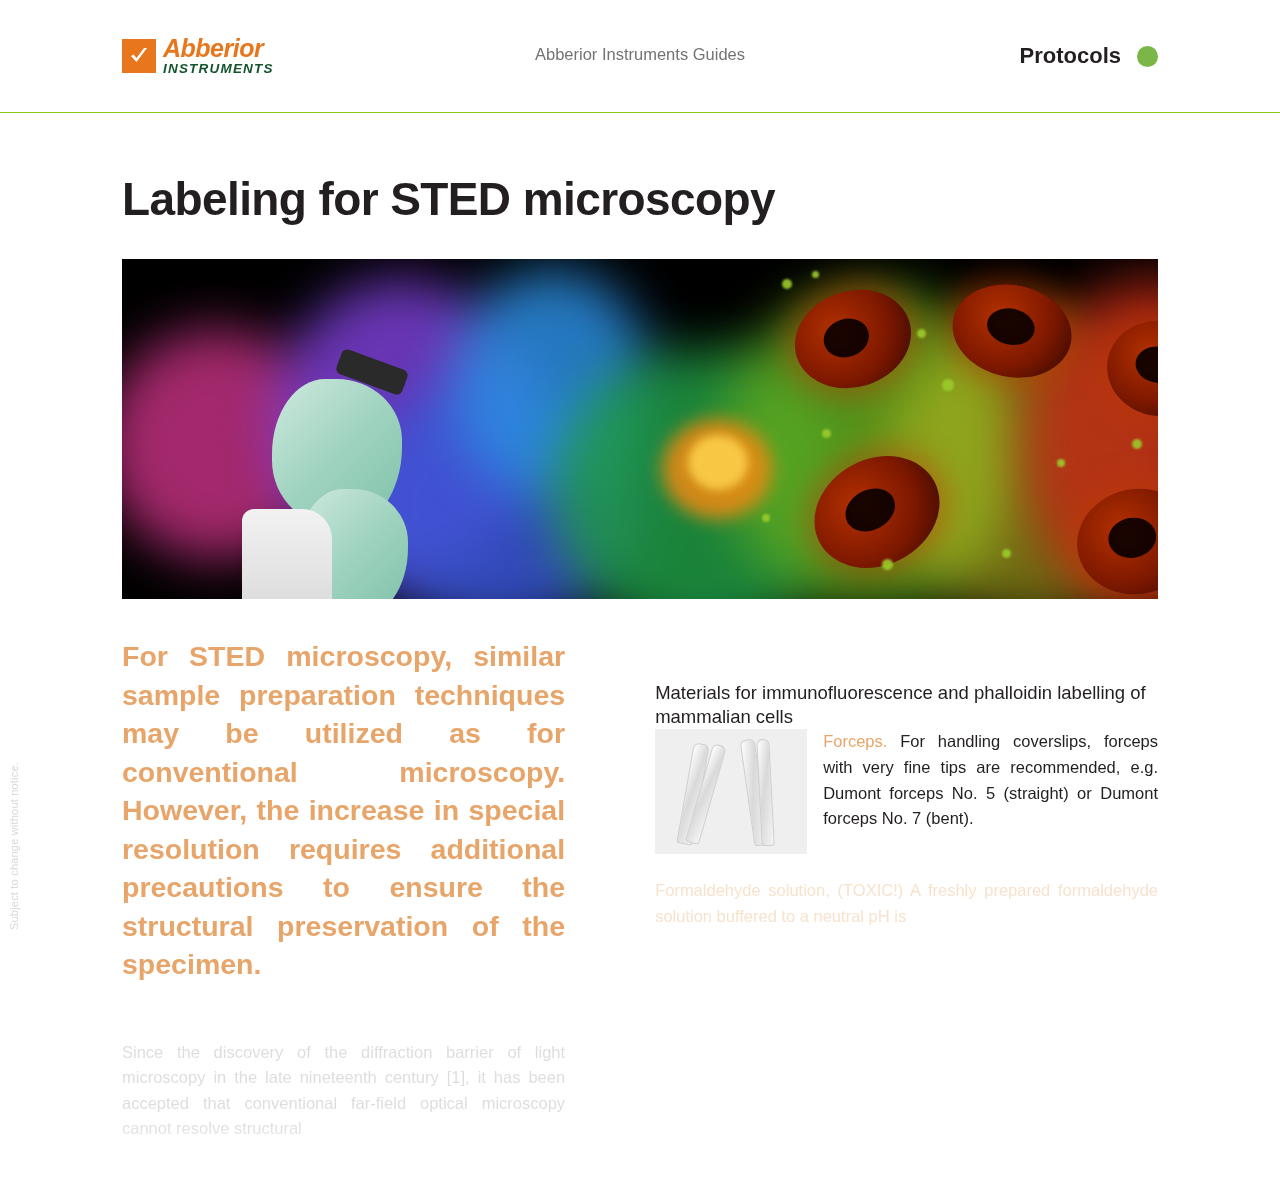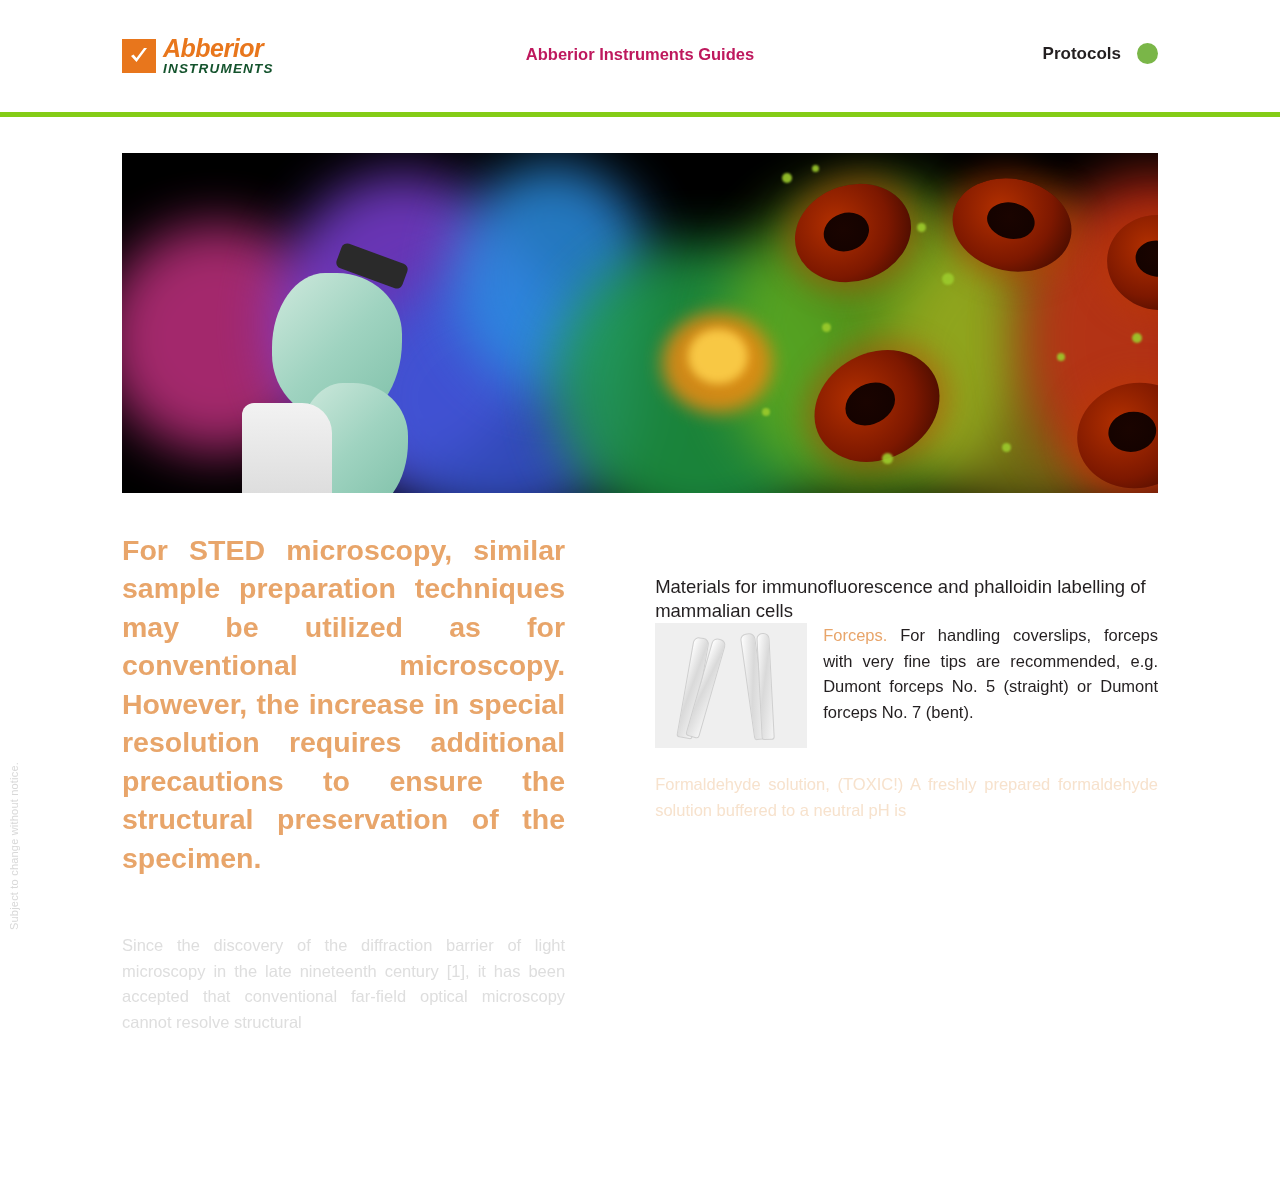--- a/index.html
+++ b/index.html
@@ -15,21 +15,21 @@
     overflow: hidden;
     position: relative;
   }
 
   
   .header {
     position: relative;
     height: 112px;
     display: flex;
     align-items: center;
-    border-bottom: 5px solid #84cc16;
+    border-bottom: 1px solid #84cc16;
   }
   .logo-wrap {
     position: absolute;
     left: 122px;
     top: 36px;
     display: flex;
     align-items: center;
   }
   .logo-mark {
     width: 34px;
@@ -59,32 +59,32 @@
     display: block;
     margin-top: 1px;
   }
   .header-center {
     position: absolute;
     left: 0;
     right: 0;
     top: 45px;
     text-align: center;
     font-size: 16.5px;
-    font-weight: bold;
-    color: #be185d;
+    font-weight: normal;
+    color: #737373;
   }
   .header-right {
     position: absolute;
     right: 122px;
     top: 43px;
     display: flex;
     align-items: center;
   }
   .header-right .label {
-    font-size: 17px;
+    font-size: 22px;
     font-weight: bold;
     color: #231f20;
     margin-right: 16px;
     padding-left: 41px;
   }
   .dot {
     width: 21px;
     height: 21px;
     border-radius: 50%;
     background: #7ab648;
@@ -260,20 +260,21 @@
   <div class="header-center">Abberior Instruments Guides</div>
 
   <div class="header-right">
     <span class="label">Protocols</span>
     <span class="dot"></span>
   </div>
 </div>
 
 <div class="page">
 
+  <h1 class="title">Labeling for STED microscopy</h1>
 
   <div class="hero">
 
     <div class="blob" style="left:-20px;  top:70px;  width:230px; height:230px; background:#c0307f;"></div>
     <div class="blob" style="left:150px;  top:20px;  width:260px; height:300px; background:#7b3fd4;"></div>
     <div class="blob" style="left:230px;  top:120px; width:290px; height:250px; background:#3a57d8;"></div>
     <div class="blob" style="left:330px;  top:10px;  width:200px; height:230px; background:#2b8de0;"></div>
     <div class="blob" style="left:430px;  top:90px;  width:300px; height:290px; background:#1f9b45;"></div>
     <div class="blob" style="left:600px;  top:30px;  width:300px; height:320px; background:#5fa81e;"></div>
     <div class="blob" style="left:760px;  top:60px;  width:300px; height:300px; background:#b9b320; opacity:.6;"></div>

